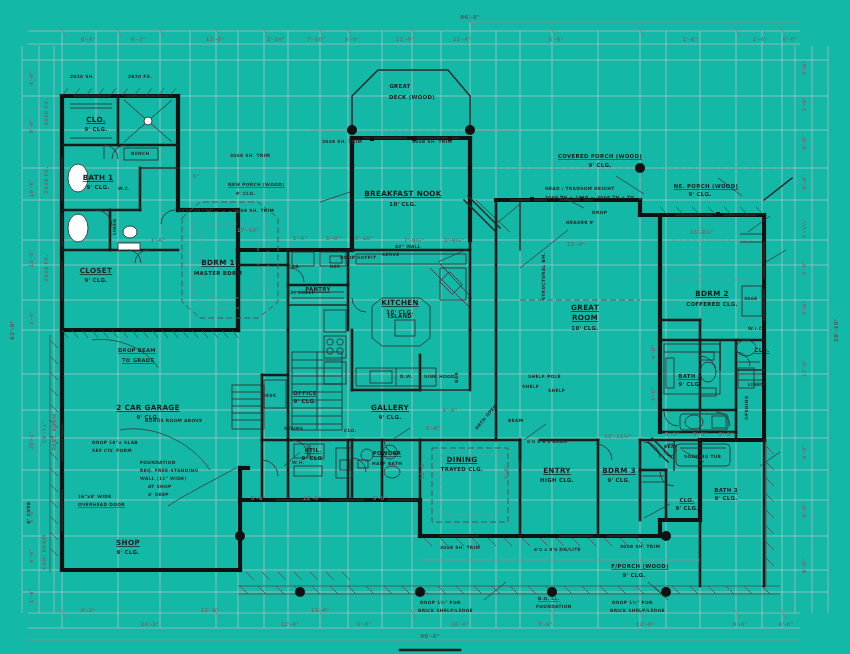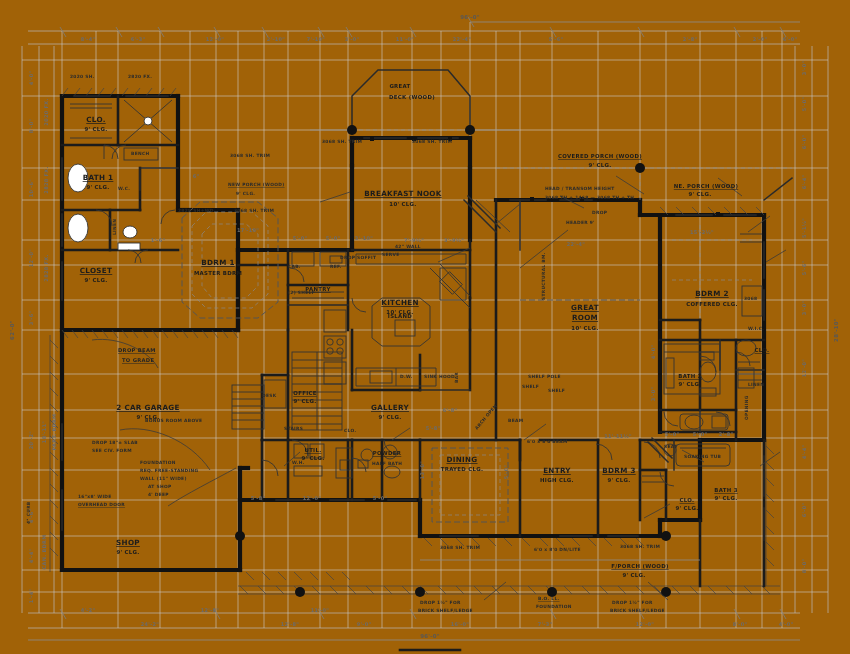--- a/index.html
+++ b/index.html
@@ -6,21 +6,21 @@
     margin: 0; padding: 0;
     background: #ffffff;
   }
   body {
     font-family: "Liberation Sans", sans-serif;
   }
   #sheet {
     position: relative;
     width: 850px;
     height: 654px;
-    background: #a16207;
+    background: #14b8a6;
     overflow: hidden;
   }
   #sheet svg { display: block; }
 
   
   .dimline      { stroke:#b9b9b9; stroke-width:0.7; fill:none; }
   .dimline-dark { stroke:#8d8d8d; stroke-width:0.8; fill:none; }
   .gridline     { stroke:#cfcfcf; stroke-width:0.6; fill:none; }
   .wall-heavy   { stroke:#111111; stroke-width:4.2; fill:none; stroke-linecap:square; }
   .wall-med     { stroke:#1b1b1b; stroke-width:2.6; fill:none; stroke-linecap:square; }

